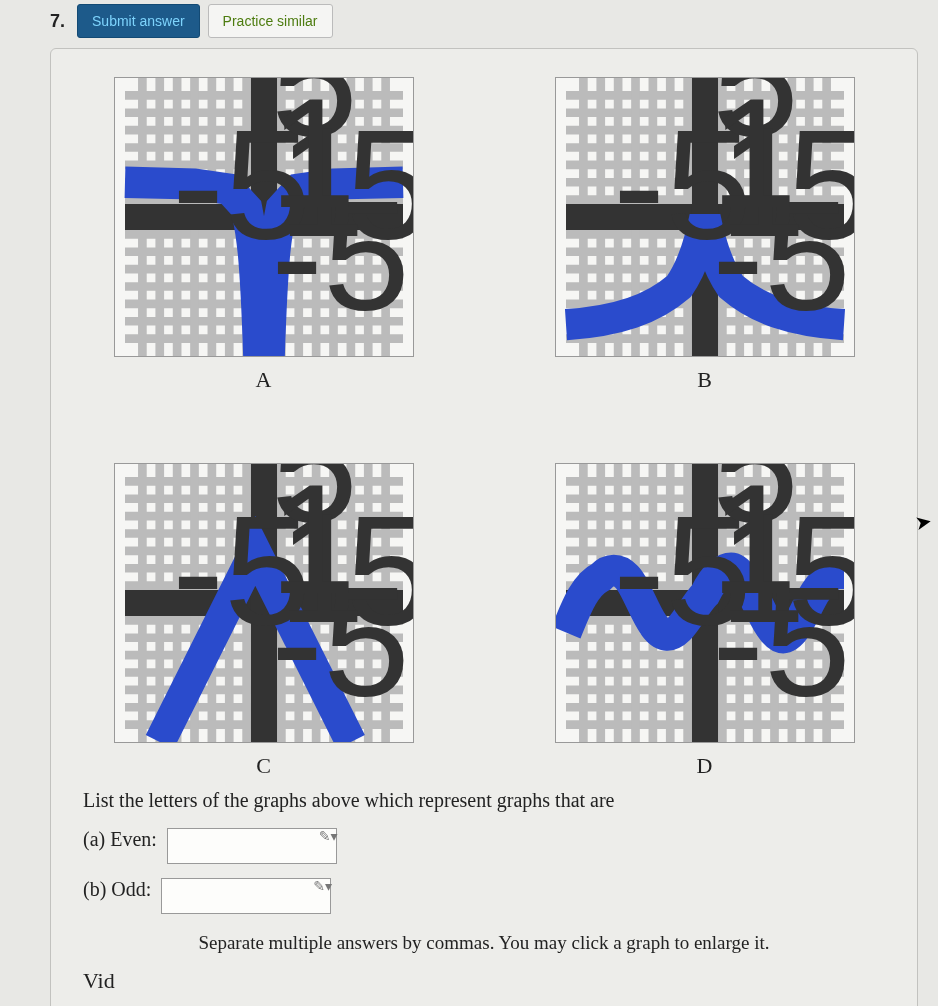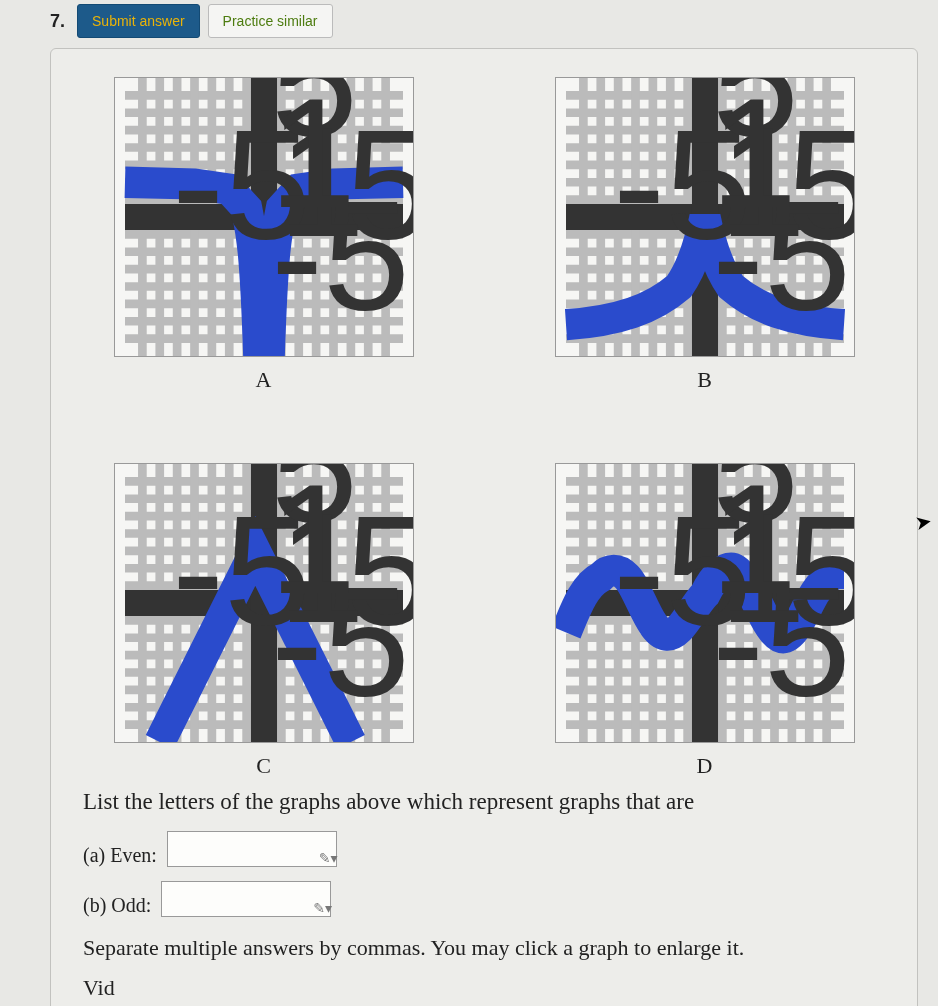--- a/index.html
+++ b/index.html
@@ -31,21 +31,21 @@
   }
   .btn {
     font-family: Arial, sans-serif;
     font-size: 14px;
     padding: 8px 14px;
     border-radius: 3px;
     cursor: pointer;
   }
   .btn-primary {
     background: #1d5a8a;
-    color: #eab308;
+    color: #7dd3fc;
     border: 1px solid #134a74;
   }
   .btn-secondary {
     background: #f5f5f3;
     color: #4d7c0f;
     border: 1px solid #bbb;
   }
   .card {
     border: 1px solid #c2c2bf;
     border-radius: 6px;
@@ -68,47 +68,48 @@
     height: 280px;
     background: #f6f6f4;
     border: 1px solid #999;
     cursor: pointer;
   }
   .graph-label {
     font-size: 22px;
     margin-top: 10px;
   }
   .prompt {
-    font-size: 23px;
+    font-size: 20px;
     margin: 8px 0 16px 0;
   }
   .answer-row {
     display: flex;
-    align-items: flex-end;
+    align-items: flex-start;
     gap: 10px;
     margin: 14px 0;
     font-size: 20px;
   }
   .answer-input {
     width: 170px;
     height: 36px;
     border: 1px solid #999;
     background: #fdfdfb;
     font-size: 16px;
     padding: 4px 8px;
   }
   .pencil {
     font-size: 14px;
     color: #777;
     margin-left: -28px;
     pointer-events: none;
   }
   .hint {
-    font-size: 22px;
+    font-size: 19px;
     margin-top: 18px;
+    text-align: center;
   }
   .cutoff {
     font-size: 22px;
     margin-top: 14px;
   }
   .cursor-icon {
     position: absolute;
     right: 6px;
     top: 510px;
     font-size: 20px;

